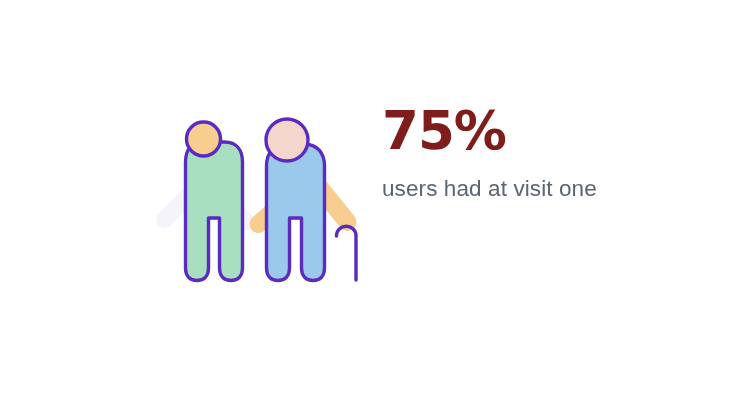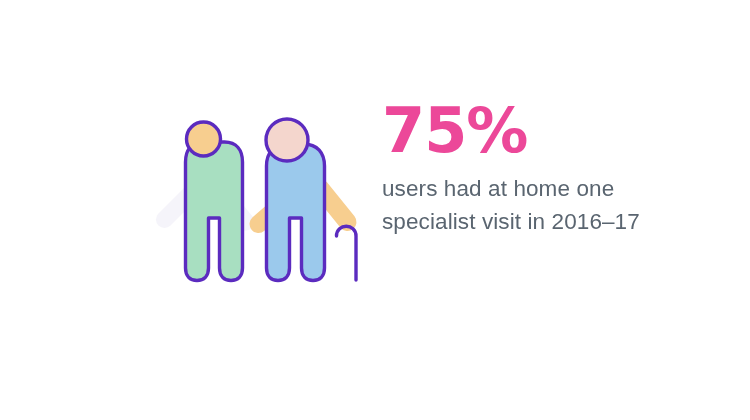--- a/index.html
+++ b/index.html
@@ -40,25 +40,25 @@
   
   #stat-panel {
     position: absolute;
     left: 382px;
     top: 100px;
     width: 320px;
   }
 
   #stat-value {
     font-family: "DejaVu Sans", sans-serif;
-    font-size: 62px;
+    font-size: 53px;
     line-height: 62px;
     font-weight: 700;
     letter-spacing: -1px;
-    color: #ec4899;
+    color: #7f1d1d;
     margin: 0;
     padding: 0;
     white-space: nowrap;
   }
 
   #stat-description {
     margin: 10px 0 0 0;
     padding: 0;
     color: #5A6570;
     font-family: "Liberation Sans", sans-serif;
@@ -133,19 +133,18 @@
                  L 216 184" fill="none" stroke="#5B2BBF" stroke-width="3.4" stroke-linecap="round" stroke-linejoin="round"></path>
       </g>
     </svg>
   </div>
 
   <div id="stat-panel">
 
     <div id="stat-value">75%</div>
 
     <div id="stat-description">
-      <span class="desc-line">users had at home one</span>
-      <span class="desc-line">specialist visit in 2016–17</span>
+      <span class="desc-line">users had at visit one</span>
     </div>
 
   </div>
 
 </div>
 
 </body></html>

